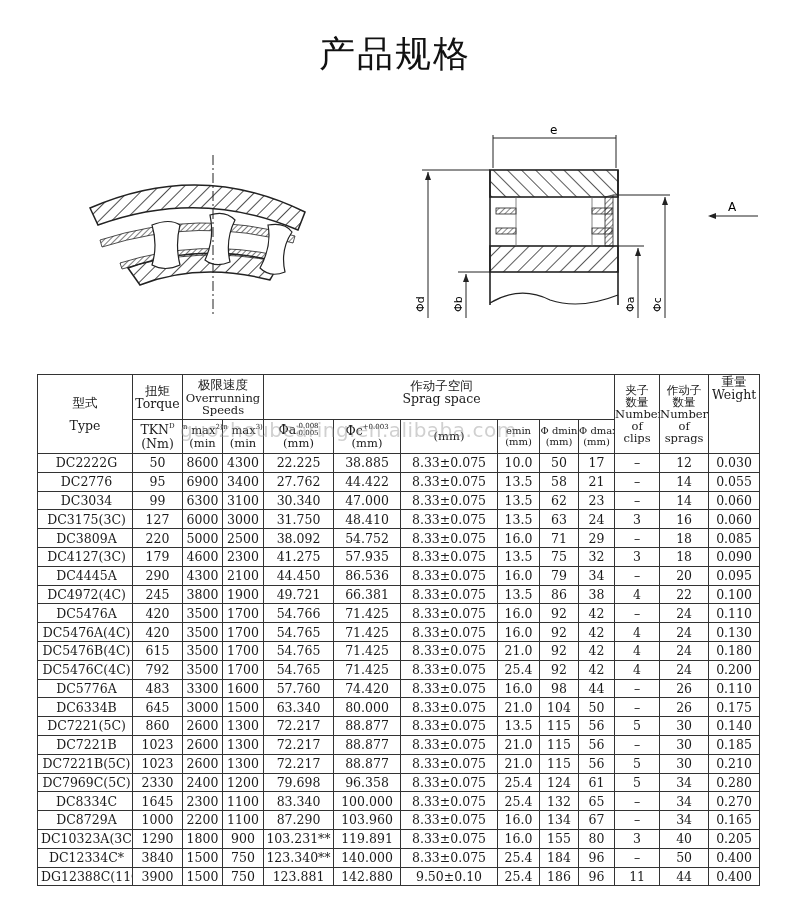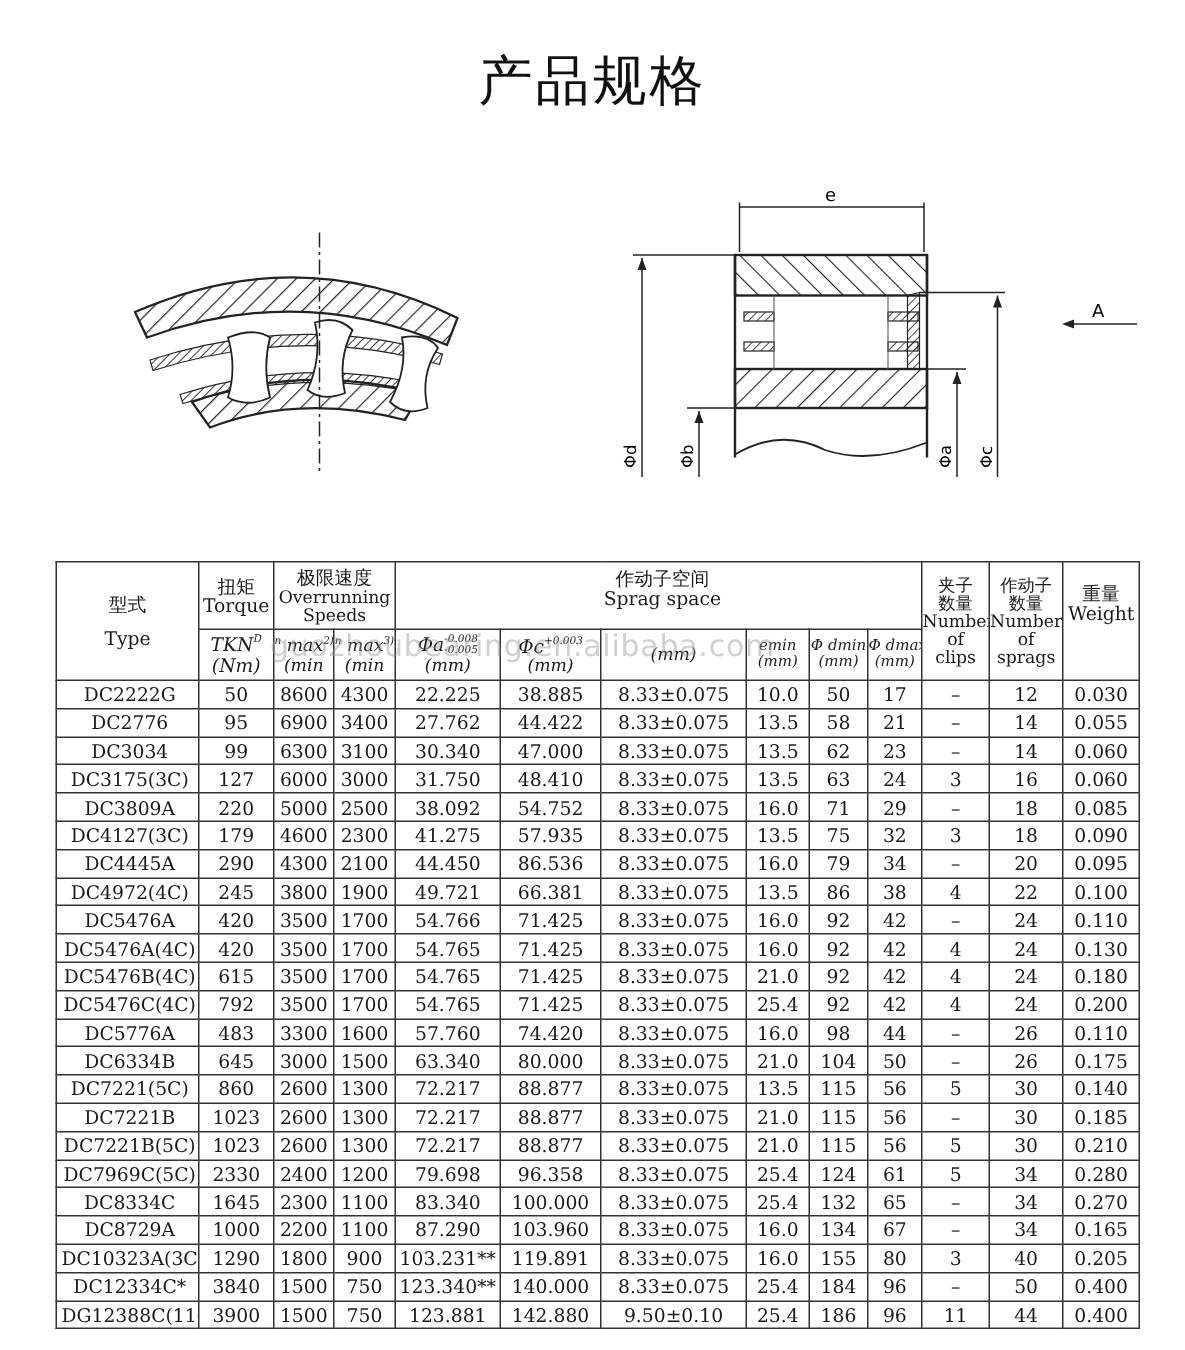--- a/index.html
+++ b/index.html
@@ -4,21 +4,21 @@
 <style>
   html, body { margin:0; padding:0; background:#ffffff; }
   body { width:790px; height:900px; position:relative; overflow:hidden; font-family:"DejaVu Serif", serif; color:#1a1a1a; }
   .title { position:absolute; left:0; width:790px; top:30px; text-align:center; font-family:"DejaVu Sans", sans-serif; font-size:36px; letter-spacing:2px; color:#111; }
   .fig { position:absolute; }
   table.spec { position:absolute; left:37px; top:374px; border-collapse:collapse; table-layout:fixed; width:722px; font-family:"DejaVu Serif", serif; font-size:12.5px; }
   table.spec td, table.spec th { border:1.3px solid #333; padding:0; text-align:center; vertical-align:middle; font-weight:normal; line-height:1.05; overflow:hidden; white-space:nowrap; }
   table.spec td.left { text-align:center; padding-left:3px; }
   table.spec tbody tr { height:18.8px; }
   .h1 { height:45px; }
-  .h2 { height:34px;font-style:italic; }
+  .h2 { height:34px; }
   .hs { font-size:11.5px; }
   .cn { font-size:12.5px; }
   .tiny { font-size:7px; vertical-align:top; }
   .wm { position:absolute; left:180px; top:418px; font-family:"DejaVu Sans", sans-serif; font-size:20px; color:rgba(150,150,150,0.45); letter-spacing:0.5px; pointer-events:none; }
   .sprag-head { text-align:left; padding-left:5px !important; vertical-align:top !important; padding-top:4px !important; }
 </style>
 </head>
 <body>
 
 <div class="title">产品规格</div>
@@ -144,21 +144,21 @@
           <div>of</div>
           <div>clips</div>
       </th>
       <th rowspan="2" class="hs">
         <div>作动子</div>
           <div>数量</div>
           <div>Number</div>
           <div>of</div>
           <div>sprags</div>
       </th>
-      <th rowspan="2" style="vertical-align:top;padding-top:14px">
+      <th rowspan="2" style="vertical-align:top;">
         <div>重量</div>
           <div>Weight</div>
       </th>
     </tr>
     <tr class="h2">
       <th>
         <div><span>TKN</span><span class="tiny">D</span></div>
           <div>(Nm)</div>
       </th>
       <th class="hs">

